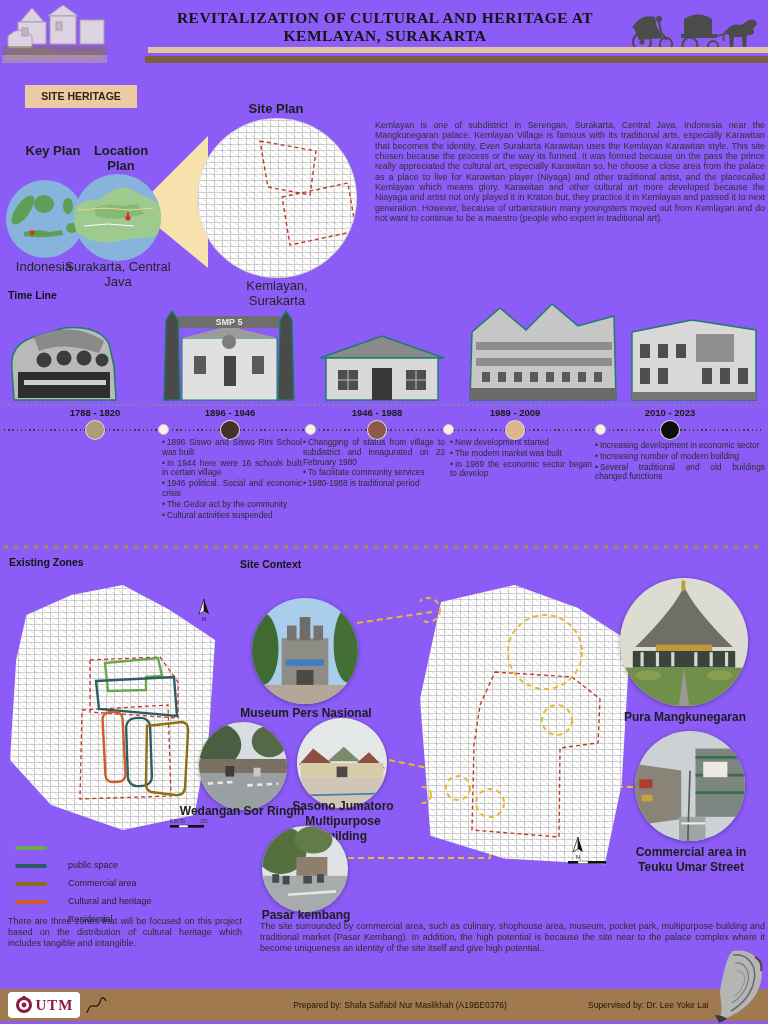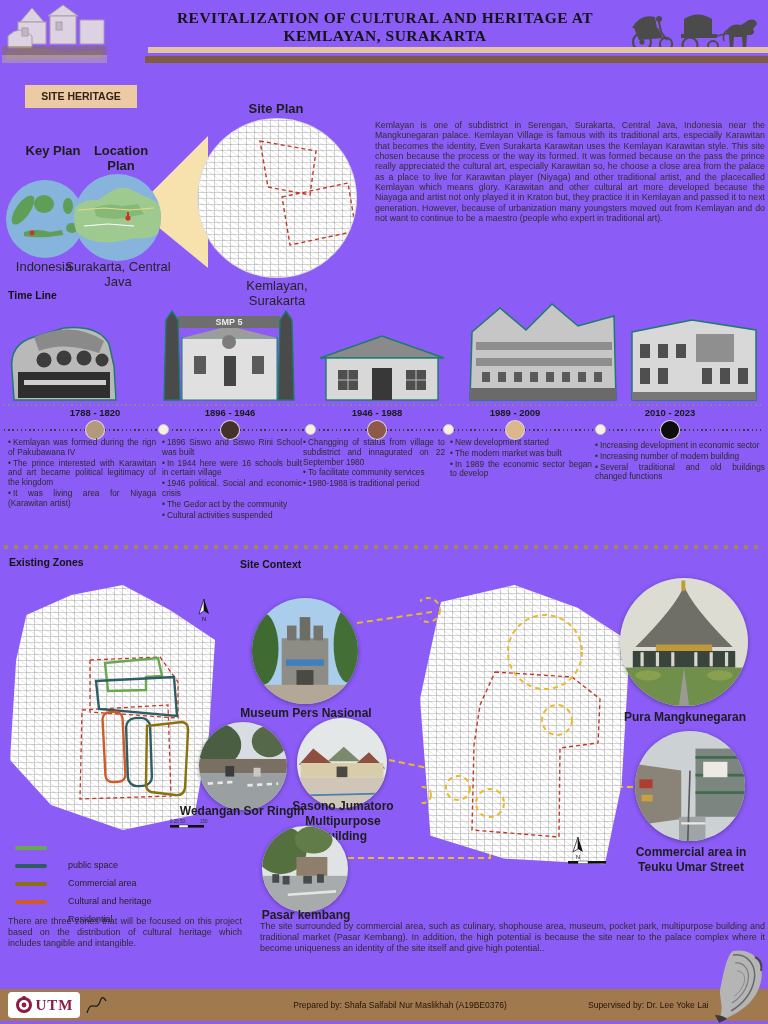--- a/index.html
+++ b/index.html
@@ -242,34 +242,29 @@
   <div class="abs tdot big" style="left: 86px; top: 421px; background: rgb(180, 154, 125);"></div>
   <div class="abs tdot small" style="left:158px;top:424px"></div>
   <div class="abs tdot big" style="left: 221px; top: 421px; background: rgb(70, 49, 42);"></div>
   <div class="abs tdot small" style="left:305px;top:424px"></div>
   <div class="abs tdot big" style="left: 368px; top: 421px; background: rgb(142, 89, 74);"></div>
   <div class="abs tdot small" style="left:443px;top:424px"></div>
   <div class="abs tdot big" style="left: 506px; top: 421px; background: rgb(220, 182, 140);"></div>
   <div class="abs tdot small" style="left:595px;top:424px"></div>
   <div class="abs tdot big" style="left: 661px; top: 421px; background: rgb(13, 13, 13);"></div>
 
-  <div class="abs tl-col" style="left:8px;top:438px;width:148px">
-      <div class="bullet">Kemlayan was formed during the rign of Pakubawana IV</div>
-      <div class="bullet">The prince interested with Karawitan and art became political legitimacy of the kingdom</div>
-      <div class="bullet">It was living area for Niyaga (Karawitan artist)</div>
-    </div>
   <div class="abs tl-col" style="left:162px;top:438px;width:140px">
       <div class="bullet">1896 Siswo and Siswo Rini School was built</div>
       <div class="bullet">In 1944 here were 16 schools built in certain village</div>
       <div class="bullet">1946 political. Social and economic crisis</div>
       <div class="bullet">The Gedor act by the community</div>
       <div class="bullet">Cultural activities suspended</div>
     </div>
   <div class="abs tl-col" style="left:303px;top:438px;width:142px">
-      <div class="bullet">Changging of status from village to subdistrict and innagurated on 22 September 1980</div>
+      <div class="bullet">Changging of status from village to subdistrict and innagurated on 22 February 1980</div>
       <div class="bullet">To facilitate community services</div>
       <div class="bullet">1980-1988 is traditional period</div>
     </div>
   <div class="abs tl-col" style="left:450px;top:438px;width:142px">
       <div class="bullet">New development started</div>
       <div class="bullet">The modern market was built</div>
       <div class="bullet">In 1989 the economic sector began to develop</div>
     </div>
   <div class="abs tl-col" style="left:595px;top:441px;width:170px">
       <div class="bullet">Increasing development in economic sector</div>

